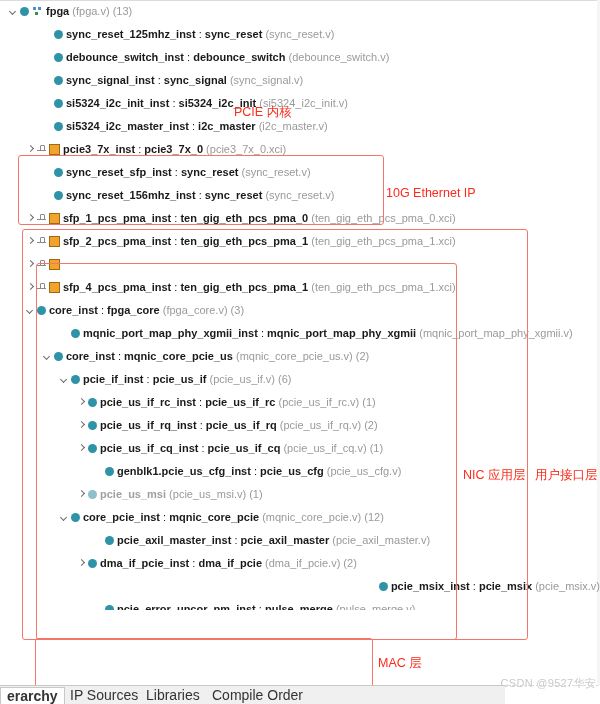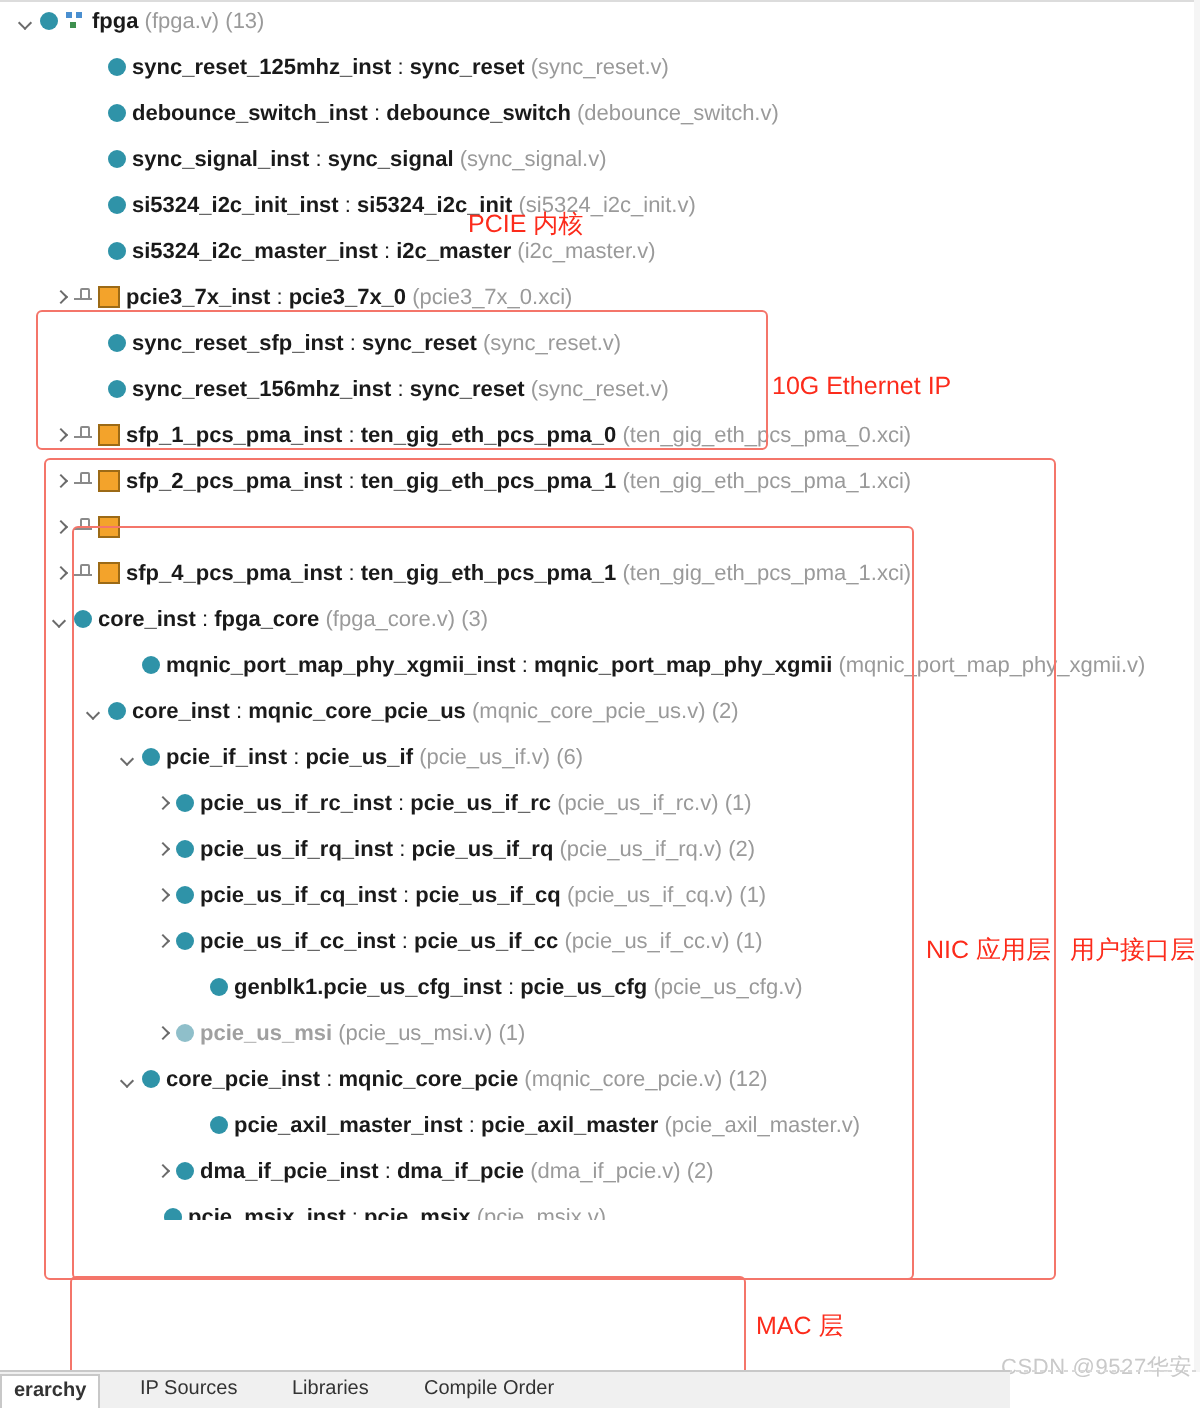--- a/index.html
+++ b/index.html
@@ -156,21 +156,21 @@
     white-space: nowrap;
   }
 
   
   #tabbar {
     position: absolute;
     left: 0; bottom: 0;
     width: 505px; height: 18px;
     background: #f0f0f0;
     border-top: 1px solid #c8c8c8;
-    font-size: 10px;
+    font-size: 14px;
     color: #333;
   }
   #tabbar .tab {
     position: absolute;
     top: 2px;
     height: 14px;
     line-height: 14px;
     padding: 0 6px;
     white-space: nowrap;
   }
@@ -236,27 +236,26 @@
       <div class="row" style="padding-left: 25px;"><span class="chev closed"></span><span class="ico-ip"></span><span class="ico-ipcore"></span><span class="cell"><span class="inst">sfp_2_pcs_pma_inst</span><span class="sep"> : </span><span class="mod">ten_gig_eth_pcs_pma_1</span> <span class="file">(ten_gig_eth_pcs_pma_1.xci)</span></span></div>
       <div class="row" style="padding-left: 25px;"><span class="chev closed"></span><span class="ico-ip"></span><span class="ico-ipcore"></span></div>
       <div class="row" style="padding-left: 25px;"><span class="chev closed"></span><span class="ico-ip"></span><span class="ico-ipcore"></span><span class="cell"><span class="inst">sfp_4_pcs_pma_inst</span><span class="sep"> : </span><span class="mod">ten_gig_eth_pcs_pma_1</span> <span class="file">(ten_gig_eth_pcs_pma_1.xci)</span></span></div>
       <div class="row" style="padding-left: 25px;"><span class="chev open"></span><span class="ico-module"></span><span class="cell"><span class="inst">core_inst</span><span class="sep"> : </span><span class="mod">fpga_core</span> <span class="file">(fpga_core.v)</span> <span class="cnt">(3)</span></span></div>
       <div class="row" style="padding-left: 59px;"><span class="chev none"></span><span class="ico-module"></span><span class="cell"><span class="inst">mqnic_port_map_phy_xgmii_inst</span><span class="sep"> : </span><span class="mod">mqnic_port_map_phy_xgmii</span> <span class="file">(mqnic_port_map_phy_xgmii.v)</span></span></div>
       <div class="row" style="padding-left: 42px;"><span class="chev open"></span><span class="ico-module"></span><span class="cell"><span class="inst">core_inst</span><span class="sep"> : </span><span class="mod">mqnic_core_pcie_us</span> <span class="file">(mqnic_core_pcie_us.v)</span> <span class="cnt">(2)</span></span></div>
       <div class="row" style="padding-left: 59px;"><span class="chev open"></span><span class="ico-module"></span><span class="cell"><span class="inst">pcie_if_inst</span><span class="sep"> : </span><span class="mod">pcie_us_if</span> <span class="file">(pcie_us_if.v)</span> <span class="cnt">(6)</span></span></div>
       <div class="row" style="padding-left: 76px;"><span class="chev closed"></span><span class="ico-module"></span><span class="cell"><span class="inst">pcie_us_if_rc_inst</span><span class="sep"> : </span><span class="mod">pcie_us_if_rc</span> <span class="file">(pcie_us_if_rc.v)</span> <span class="cnt">(1)</span></span></div>
       <div class="row" style="padding-left: 76px;"><span class="chev closed"></span><span class="ico-module"></span><span class="cell"><span class="inst">pcie_us_if_rq_inst</span><span class="sep"> : </span><span class="mod">pcie_us_if_rq</span> <span class="file">(pcie_us_if_rq.v)</span> <span class="cnt">(2)</span></span></div>
       <div class="row" style="padding-left: 76px;"><span class="chev closed"></span><span class="ico-module"></span><span class="cell"><span class="inst">pcie_us_if_cq_inst</span><span class="sep"> : </span><span class="mod">pcie_us_if_cq</span> <span class="file">(pcie_us_if_cq.v)</span> <span class="cnt">(1)</span></span></div>
-      <div class="row" style="padding-left: 76px;"><span class="chev closed"></span><span class="ico-module"></span><span class="cell"><span class="inst">pcie_us_if_cc_inst</span><span class="sep"> : </span><span class="mod">pcie_us_if_cc</span> <span class="file">(pcie_us_if_cc.v)</span> <span class="cnt">(1)</span></span></div>
       <div class="row" style="padding-left: 93px;"><span class="chev none"></span><span class="ico-module"></span><span class="cell"><span class="inst">genblk1.pcie_us_cfg_inst</span><span class="sep"> : </span><span class="mod">pcie_us_cfg</span> <span class="file">(pcie_us_cfg.v)</span></span></div>
       <div class="row dim" style="padding-left: 76px;"><span class="chev closed"></span><span class="ico-module faded"></span><span class="cell"><span class="inst">pcie_us_msi</span> <span class="file">(pcie_us_msi.v)</span> <span class="cnt">(1)</span></span></div>
       <div class="row" style="padding-left: 59px;"><span class="chev open"></span><span class="ico-module"></span><span class="cell"><span class="inst">core_pcie_inst</span><span class="sep"> : </span><span class="mod">mqnic_core_pcie</span> <span class="file">(mqnic_core_pcie.v)</span> <span class="cnt">(12)</span></span></div>
       <div class="row" style="padding-left: 93px;"><span class="chev none"></span><span class="ico-module"></span><span class="cell"><span class="inst">pcie_axil_master_inst</span><span class="sep"> : </span><span class="mod">pcie_axil_master</span> <span class="file">(pcie_axil_master.v)</span></span></div>
       <div class="row" style="padding-left: 76px;"><span class="chev closed"></span><span class="ico-module"></span><span class="cell"><span class="inst">dma_if_pcie_inst</span><span class="sep"> : </span><span class="mod">dma_if_pcie</span> <span class="file">(dma_if_pcie.v)</span> <span class="cnt">(2)</span></span></div>
-      <div class="row" style="padding-left: 70px;"><span class="chev none"></span><span class="ico-module"></span><span class="cell"><span class="inst">pcie_msix_inst</span><span class="sep"> : </span><span class="mod">pcie_msix</span> <span class="file">(pcie_msix.v)</span></span></div>
+      <div class="row" style="padding-left: 70px; text-align: right;"><span class="chev none"></span><span class="ico-module"></span><span class="cell"><span class="inst">pcie_msix_inst</span><span class="sep"> : </span><span class="mod">pcie_msix</span> <span class="file">(pcie_msix.v)</span></span></div>
       <div class="row" style="padding-left: 93px;"><span class="chev none"></span><span class="ico-module"></span><span class="cell"><span class="inst">pcie_error_uncor_pm_inst</span><span class="sep"> : </span><span class="mod">pulse_merge</span> <span class="file">(pulse_merge.v)</span></span></div>
     </div>
 
   <div class="annbox" style="left:18px; top:155px; width:364px; height:68px;"></div>
 
   <div class="annbox" style="left:22px; top:229px; width:504px; height:409px;"></div>
 
   <div class="annbox" style="left:36px; top:263px; width:419px; height:375px;"></div>
 
   <div class="annbox" style="left:35px; top:638px; width:336px; height:51px;"></div>

